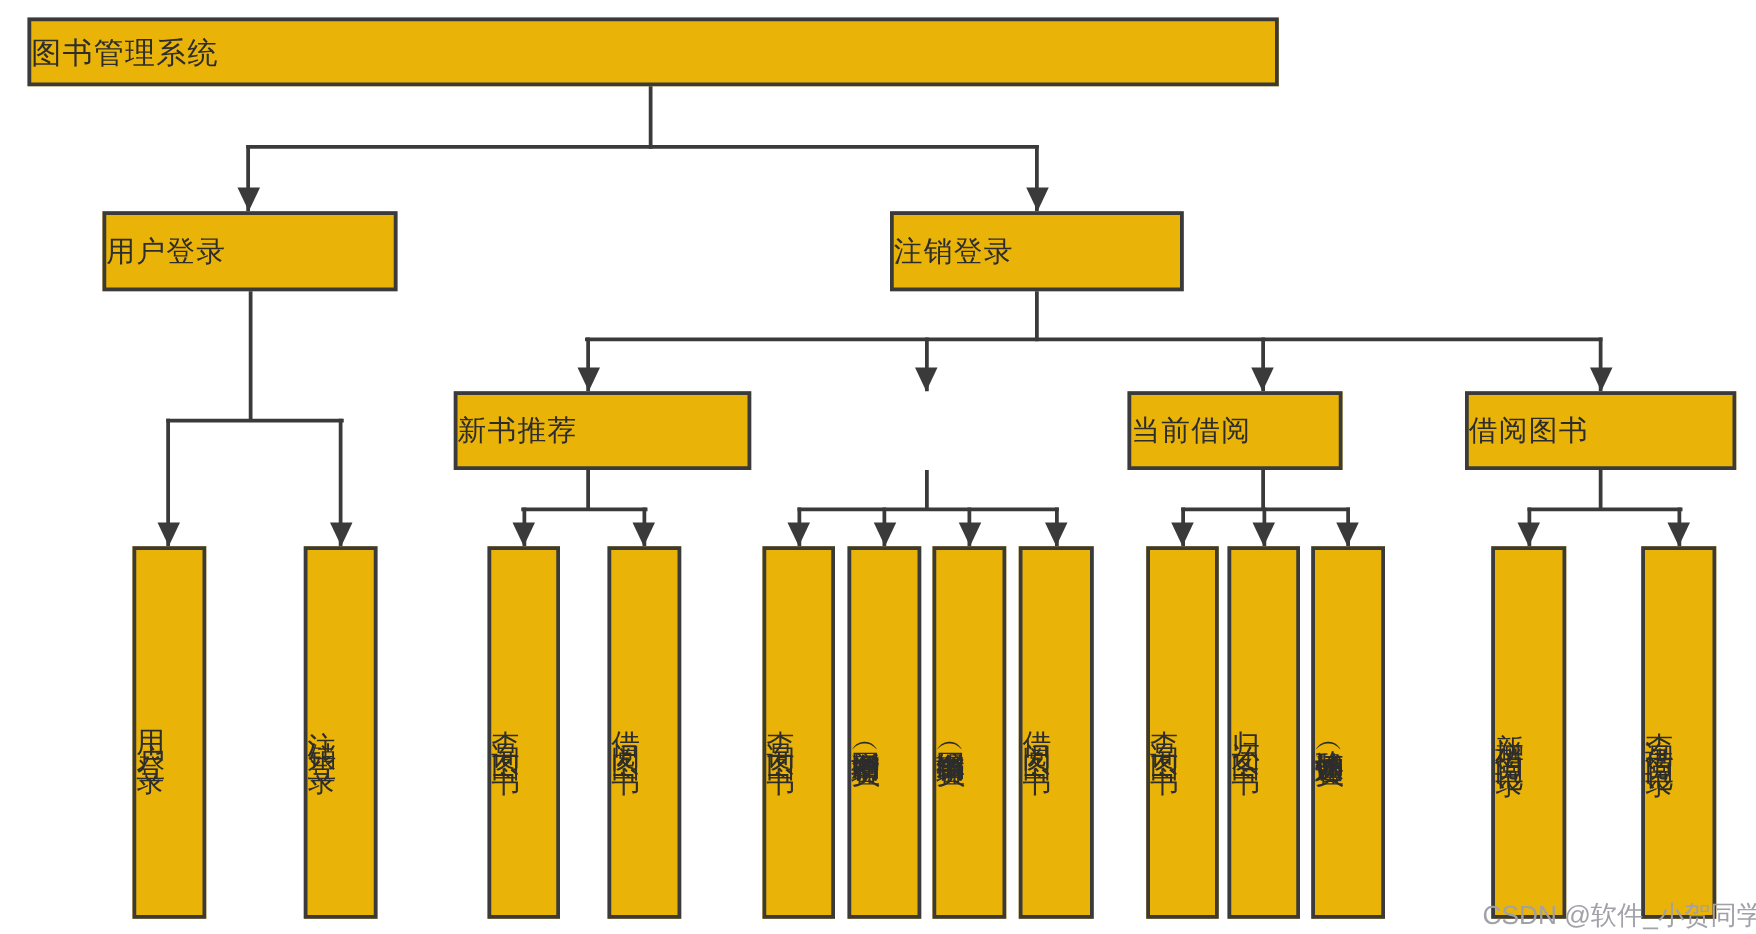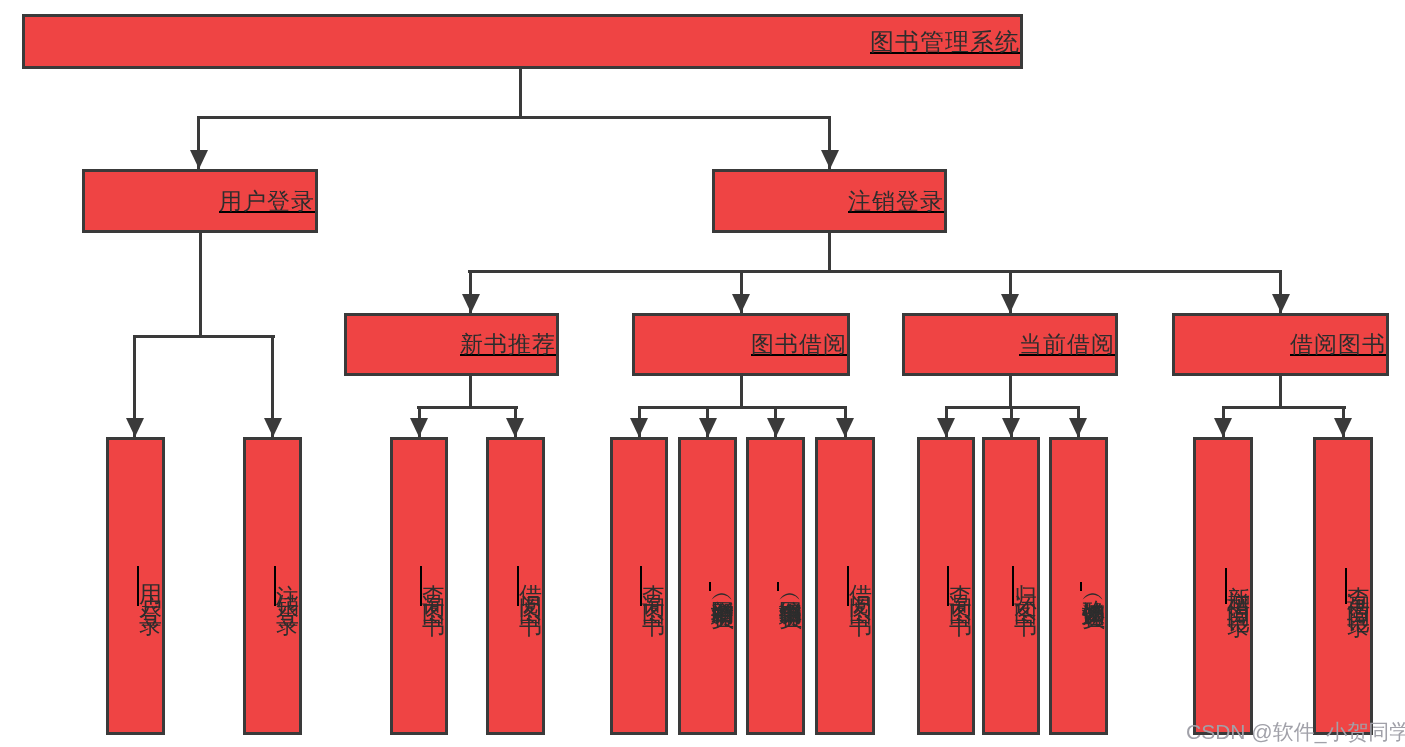--- a/index.html
+++ b/index.html
@@ -7,25 +7,24 @@
     position:relative;
     width:1405px;height:747px;
     background:#ffffff;
     font-family:"Liberation Sans","DejaVu Sans",sans-serif;
     overflow:hidden;
   }
   .box{
     position:absolute;
     box-sizing:border-box;
     border:3px solid #3a3a3a;
-    background:#ef4444;
+    background:#eab308;
     display:flex;
     align-items:center;
-    justify-content:flex-end;
-    text-decoration:underline;
+    justify-content:flex-start;
   }
   .hlabel{
     font-size:23px;
     color:#2d2d2d;
     letter-spacing:1px;
     white-space:nowrap;
   }
   .root-label{font-size:24px;}
   .vlabel{
     writing-mode:vertical-rl;
@@ -86,27 +85,24 @@
   <div class="line" style="left:468px;top:270px;width:814px;height:3px;"></div>
   <div class="line" style="left:469px;top:270px;width:3px;height:43px;"></div>
   <div class="arr" style="left:462px;top:294px;"></div>
   <div class="line" style="left:740px;top:270px;width:3px;height:43px;"></div>
   <div class="arr" style="left:732px;top:294px;"></div>
   <div class="line" style="left:1009px;top:270px;width:3px;height:43px;"></div>
   <div class="arr" style="left:1001px;top:294px;"></div>
   <div class="line" style="left:1279px;top:270px;width:3px;height:43px;"></div>
   <div class="arr" style="left:1272px;top:294px;"></div>
 
-  <div class="box" style="left:344px;top:313px;width:215px;height:63px;">
+  <div class="box" style="left:363px;top:313px;width:238px;height:63px;">
     <span class="hlabel">新书推荐</span>
   </div>
-  <div class="box" style="left:632px;top:313px;width:218px;height:63px;">
-    <span class="hlabel">图书借阅</span>
-  </div>
-  <div class="box" style="left:902px;top:313px;width:216px;height:63px;">
+  <div class="box" style="left:902px;top:313px;width:172px;height:63px;">
     <span class="hlabel">当前借阅</span>
   </div>
   <div class="box" style="left:1172px;top:313px;width:217px;height:63px;">
     <span class="hlabel">借阅图书</span>
   </div>
 
   <div class="line" style="left:469px;top:376px;width:3px;height:32px;"></div>
   <div class="line" style="left:417px;top:406px;width:101px;height:3px;"></div>
   <div class="line" style="left:418px;top:406px;width:3px;height:31px;"></div>
   <div class="arr" style="left:410px;top:418px;"></div>

